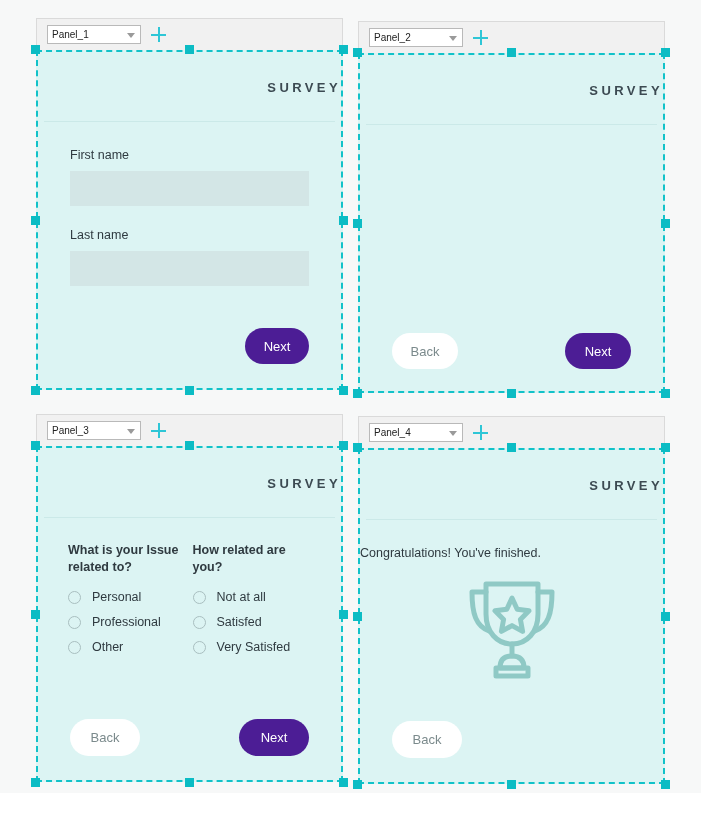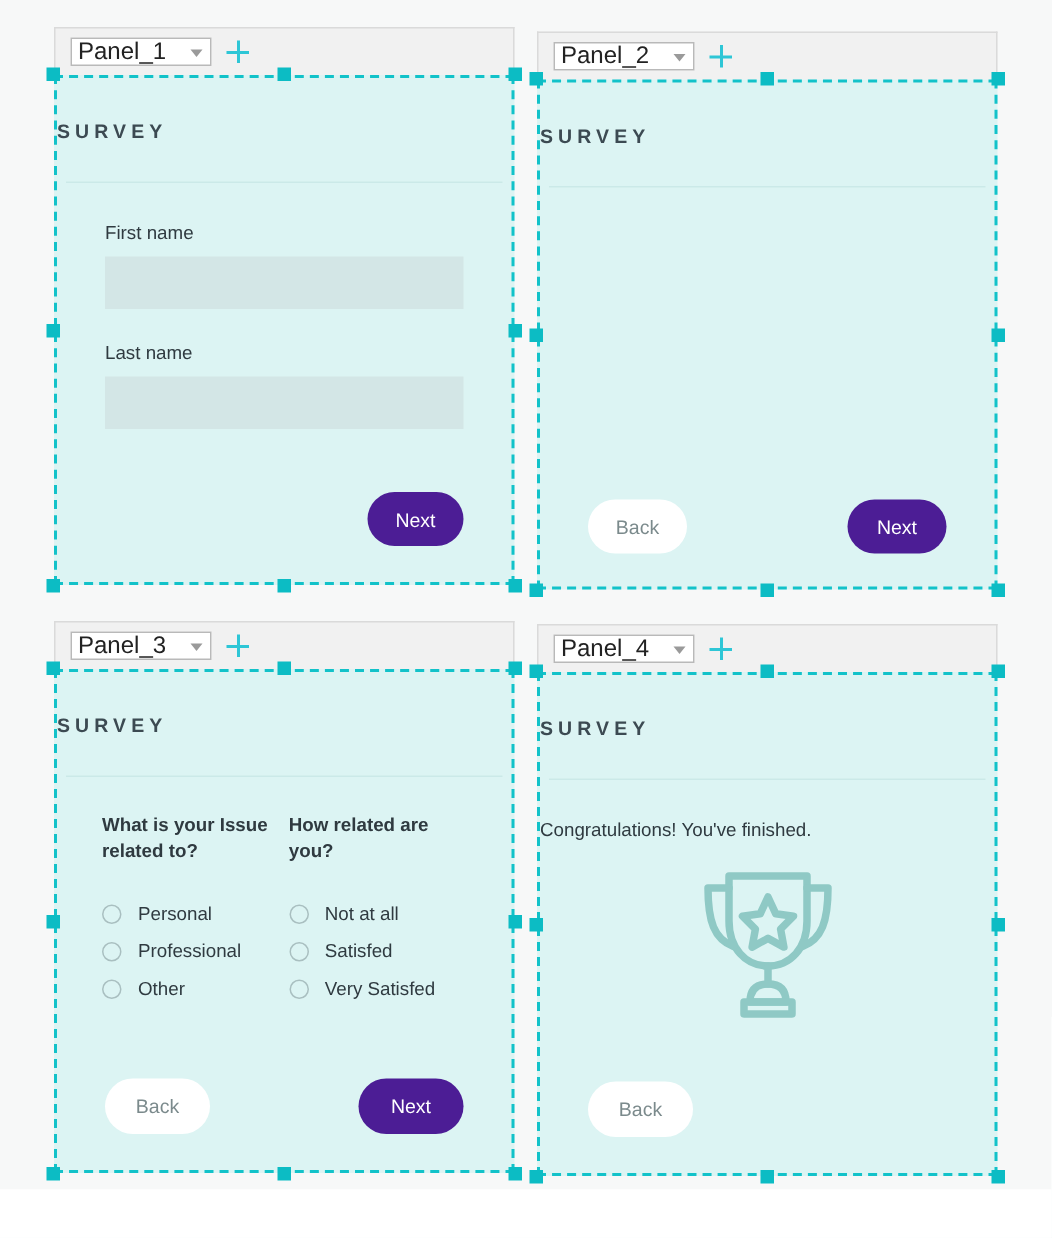--- a/index.html
+++ b/index.html
@@ -50,21 +50,21 @@
     height: 19px;
     background: #ffffff;
     border: 1px solid #b9b9b9;
     box-sizing: border-box;
     display: flex;
     align-items: center;
     padding: 0 4px;
     position: relative;
   }
   .panel-select .sel-text {
-    font-size: 16px;
+    font-size: 10px;
     color: #222222;
     line-height: 1;
     white-space: nowrap;
   }
   .chevron-down {
     position: absolute;
     right: 5px;
     top: 50%;
     margin-top: -2px;
     width: 0; height: 0;
@@ -117,21 +117,21 @@
   .h-tc { left: 50%; margin-left: -4.5px; top: -5px; }
   .h-tr { right: -5px; top: -5px; }
   .h-ml { left: -5px;  top: 50%; margin-top: -4.5px; }
   .h-mr { right: -5px; top: 50%; margin-top: -4.5px; }
   .h-bl { left: -5px;  bottom: -5px; }
   .h-bc { left: 50%; margin-left: -4.5px; bottom: -5px; }
   .h-br { right: -5px; bottom: -5px; }
 
   
   .survey-title {
-    text-align: left;
+    text-align: right;
     font-size: 13px;
     font-weight: bold;
     letter-spacing: 3.4px;
     color: #3c4a52;
     padding-top: 28px;
     padding-bottom: 26px;
   }
   .title-divider {
     height: 1px;
     background: #cbe9e8;
@@ -200,21 +200,21 @@
     display: flex;
     padding: 24px 30px 0 30px;
   }
   .q-col { width: 50%; }
   .q-col.left { padding-right: 6px; }
   .q-head {
     font-size: 12.5px;
     font-weight: bold;
     color: #2f3a40;
     line-height: 1.35;
-    margin-bottom: 26px;
+    margin-bottom: 14px;
     min-height: 34px;
   }
   .q-opt {
     display: flex;
     align-items: center;
     margin-bottom: 11px;
   }
   .q-opt .radio-dot { margin-right: 11px; }
 
   

